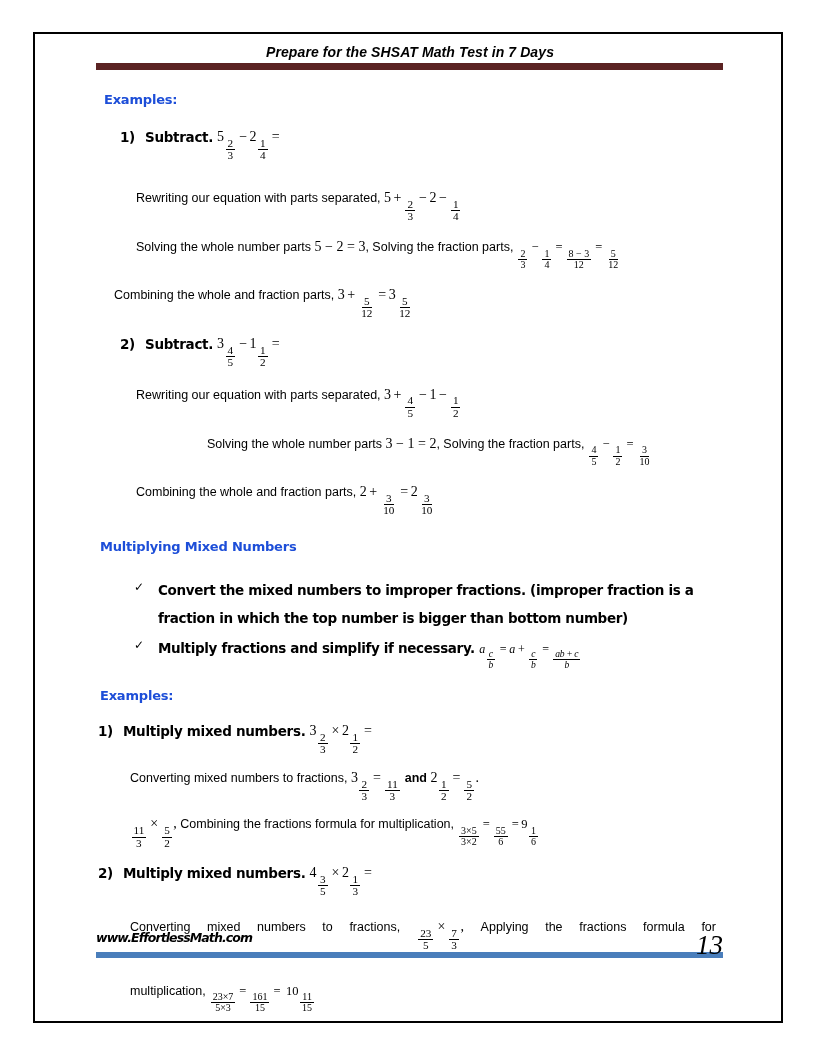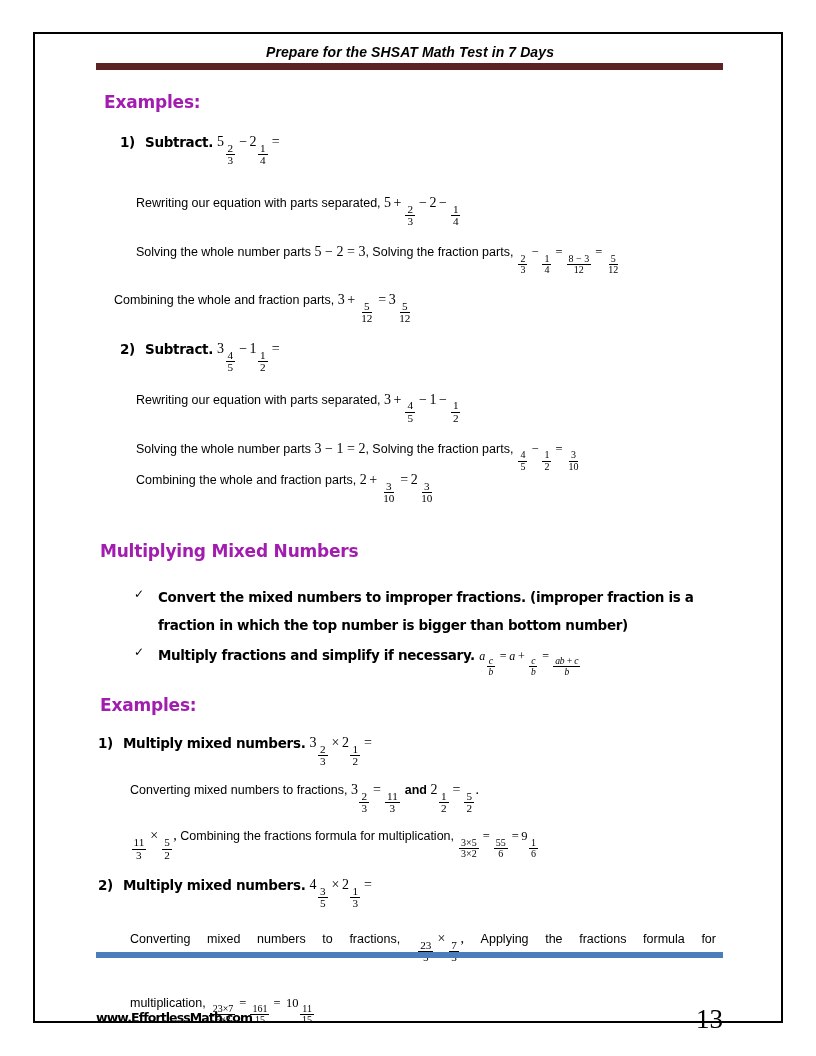--- a/index.html
+++ b/index.html
@@ -48,22 +48,22 @@
     margin-top: 3px;
     height: 7px;
     background: #5B2323;
     width: 627px;
   }
 
   
   .sec-heading {
     font-family: "DejaVu Sans", sans-serif;
     font-weight: bold;
-    font-size: 17px;
-    color: #a21caf;
+    font-size: 13px;
+    color: #1d4ed8;
     letter-spacing: -0.2px;
   }
   .sub-heading {
     font-family: "DejaVu Sans", sans-serif;
     font-weight: bold;
     font-size: 13px;
     letter-spacing: -0.2px;
   }
   .body-line {
     font-family: "Liberation Sans", sans-serif;
@@ -143,25 +143,26 @@
     position: absolute;
     left: 96px;
     top: 952px;
     width: 627px;
     height: 6px;
     background: #4A7EBB;
   }
   .footer-row {
     position: absolute;
     left: 96px;
-    top: 1004px;
+    top: 930px;
     width: 627px;
     display: flex;
-    align-items: center;
+    align-items: flex-start;
     justify-content: space-between;
+    font-style: italic;
   }
   .footer-url {
     font-family: "DejaVu Sans", sans-serif;
     font-weight: bold;
     font-size: 12.5px;
     letter-spacing: -0.9px;
     padding-bottom: 4px;
   }
   .footer-page {
     font-family: "Liberation Serif", serif;
@@ -266,51 +267,51 @@
       <span>3</span><span class="op">+</span><span class="frac">
           <span class="num">4</span>
           <span class="den">5</span>
         </span><span class="op">−</span><span>1</span><span class="op">−</span><span class="frac">
           <span class="num">1</span>
           <span class="den">2</span>
         </span>
     </span>
   </div>
 
-  <div class="body-line" style="margin-top:17px;margin-left:40px;">
+  <div class="body-line" style="margin-top:17px;margin-left:40px;text-align:center;">
     <span>Solving the whole number parts</span>
     <span class="math">3 − 1 = 2</span><span>, Solving the fraction parts,</span>
     <span class="math math-sm">
       <span class="frac">
           <span class="num">4</span>
           <span class="den">5</span>
         </span><span class="op">−</span><span class="frac">
           <span class="num">1</span>
           <span class="den">2</span>
         </span><span class="op">=</span><span class="frac">
           <span class="num">3</span>
           <span class="den">10</span>
         </span>
     </span>
   </div>
 
-  <div class="body-line" style="margin-left:40px;">
+  <div class="body-line" style="margin-top:17px;margin-left:40px;">
     <span>Combining the whole and fraction parts,</span>
     <span class="math">
       <span>2</span><span class="op">+</span><span class="frac">
           <span class="num">3</span>
           <span class="den">10</span>
         </span><span class="op">=</span><span>2</span><span class="frac">
           <span class="num">3</span>
           <span class="den">10</span>
         </span>
     </span>
   </div>
 
-  <div class="sec-heading" style="margin-top:36px;margin-left:4px;">Multiplying Mixed Numbers</div>
+  <div class="sec-heading" style="margin-top:22px;margin-left:4px;">Multiplying Mixed Numbers</div>
 
 
   <div class="check-row" style="margin-top:22px;margin-left:38px;width:570px;">
     <span class="check-mark">✓</span>
     <span class="check-text">Convert the mixed numbers to improper fractions. (improper fraction is a fraction in which the top number is bigger than bottom number)</span>
   </div>
 
   <div class="check-row" style="margin-top:2px;margin-left:38px;width:580px;">
     <span class="check-mark">✓</span>
     <span class="check-text">

